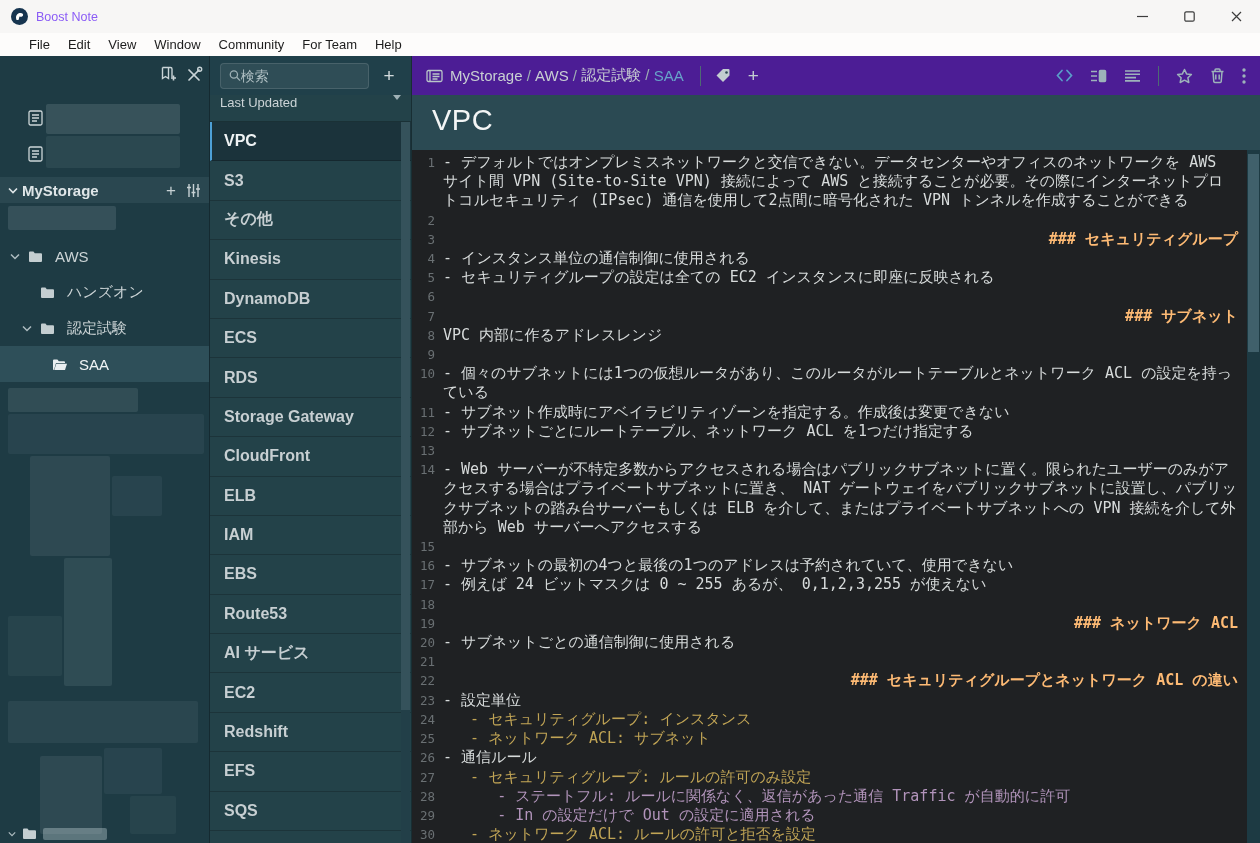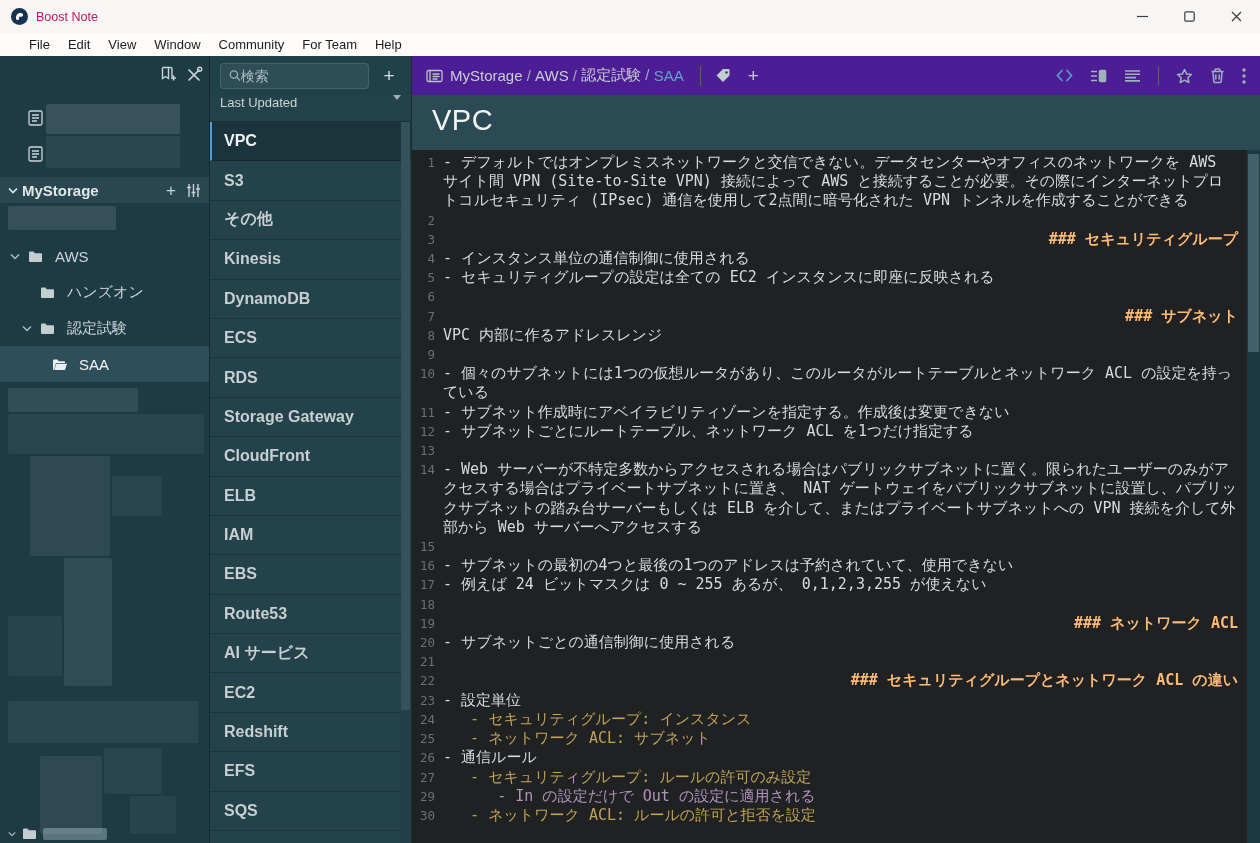--- a/index.html
+++ b/index.html
@@ -4,21 +4,21 @@
 <style>
   * { margin:0; padding:0; box-sizing:border-box; }
   html,body { width:1260px; height:843px; overflow:hidden; }
   body { font-family:"Liberation Sans", sans-serif; background:#1e3b44; }
   .app { width:1260px; height:843px; display:flex; flex-direction:column; }
 
   
   .titlebar { height:33px; background:#f7f6f5; display:flex; align-items:center; padding-left:11px; flex:none; }
   .app-icon { width:17px; height:17px; border-radius:50%; background:#16344f; margin-right:8px; position:relative; flex:none; }
   .app-icon svg { position:absolute; left:3px; top:3px; }
-  .title-text { font-size:12.5px; color:#be185d; }
+  .title-text { font-size:12.5px; color:#8b5cf6; }
   .win-controls { margin-left:auto; display:flex; height:100%; }
   .win-btn { width:47px; height:100%; display:flex; align-items:center; justify-content:center; color:#3d3d3d; }
   .menubar { height:23px; background:#fdfcfb; display:flex; align-items:center; flex:none; font-size:13px; color:#1c1c1c;padding-left:20px; }
   .menu-item { padding:0 9px; height:100%; display:flex; align-items:center; }
 
   
   .workspace { flex:1; min-height:0; display:flex; }
 
   
   .sidebar { width:210px; flex:none; background:#1e3b44; position:relative; overflow:hidden; border-right:1px solid rgba(0,0,0,.28); }
@@ -521,20 +521,24 @@
           </div>
           <div class="cm-line">
             <span class="gutter">26</span>
             <span class="ltext">- 通信ルール</span>
           </div>
           <div class="cm-line st-yellow">
             <span class="gutter">27</span>
             <span class="ltext">   - セキュリティグループ: ルールの許可のみ設定</span>
           </div>
           <div class="cm-line st-purple">
+            <span class="gutter">28</span>
+            <span class="ltext">      - ステートフル: ルールに関係なく、返信があった通信 Traffic が自動的に許可</span>
+          </div>
+          <div class="cm-line st-purple">
             <span class="gutter">29</span>
             <span class="ltext">      - In の設定だけで Out の設定に適用される</span>
           </div>
           <div class="cm-line st-yellow">
             <span class="gutter">30</span>
             <span class="ltext">   - ネットワーク ACL: ルールの許可と拒否を設定</span>
           </div>
         </div>
 
       <div class="ed-scroll">

